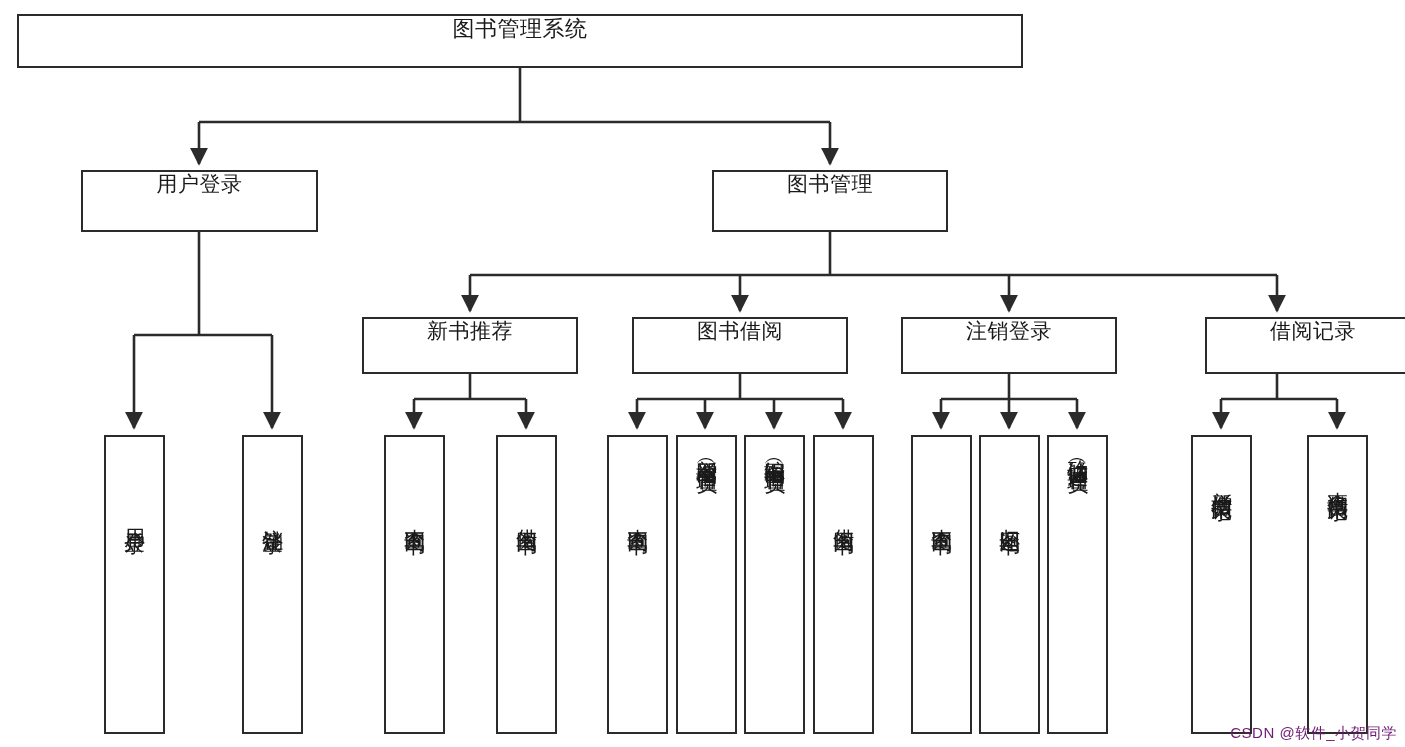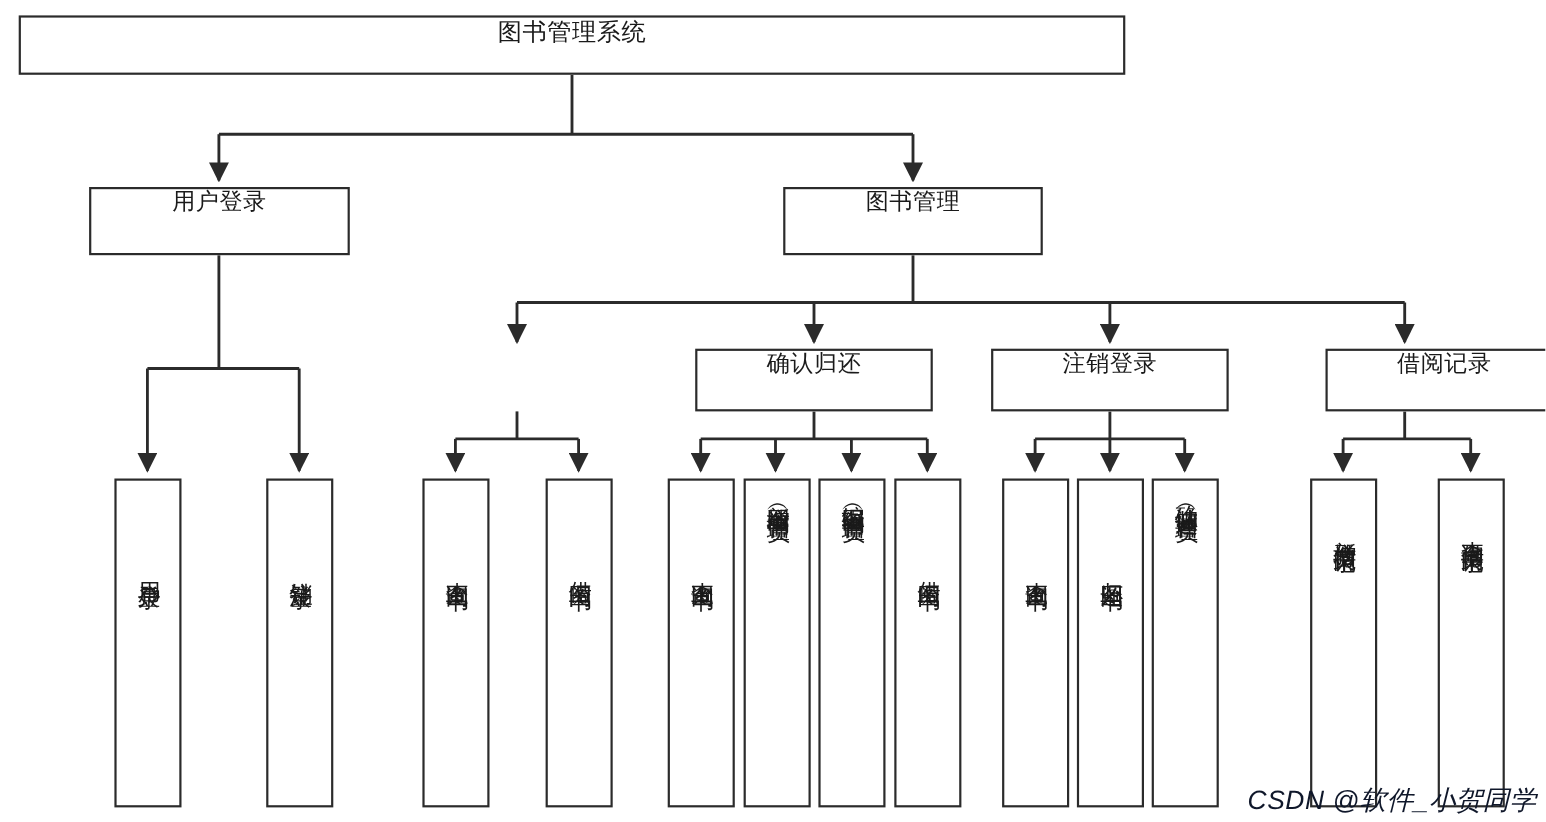--- a/index.html
+++ b/index.html
@@ -56,26 +56,25 @@
     font-size: 21px;
     line-height: 1.25;
     letter-spacing: 2px;
     white-space: nowrap;
     display: block;
   }
   .watermark {
     position: absolute;
     right: 8px;
     bottom: 4px;
-    font-size: 24px;
-    color: #0f172a;
+    font-size: 15px;
+    color: #701a75;
     letter-spacing: 0.5px;
     z-index: 5;
     white-space: nowrap;
-    font-style: italic;
   }
 </style>
 </head>
 <body>
 
 <div id="canvas">
 
   <svg class="connectors" viewBox="0 0 1405 747">
     <defs>
       <marker id="arrow" viewBox="0 0 10 10" refX="9" refY="5" markerWidth="7" markerHeight="7" orient="auto-start-reverse">
@@ -132,22 +131,25 @@
     <span class="label">图书管理系统</span>
   </div>
 
   <div class="node lvl2" style="left:81px; top:170px; width:237px; height:62px;">
     <span class="label">用户登录</span>
   </div>
   <div class="node lvl2" style="left:712px; top:170px; width:236px; height:62px;">
     <span class="label">图书管理</span>
   </div>
 
+  <div class="node lvl3" style="left:362px; top:317px; width:216px; height:57px;">
+    <span class="label">新书推荐</span>
+  </div>
   <div class="node lvl3" style="left:632px; top:317px; width:216px; height:57px;">
-    <span class="label">确认归还</span>
+    <span class="label">图书借阅</span>
   </div>
   <div class="node lvl3" style="left:901px; top:317px; width:216px; height:57px;">
     <span class="label">注销登录</span>
   </div>
   <div class="node lvl3" style="left:1169px; top:317px; width:216px; height:57px;margin-left:36px;">
     <span class="label">借阅记录</span>
   </div>
 
   <div class="node leaf" style="left:104px; top:435px; width:61px; height:299px; padding-top:75px;">
     <span class="label">用户登录</span>

